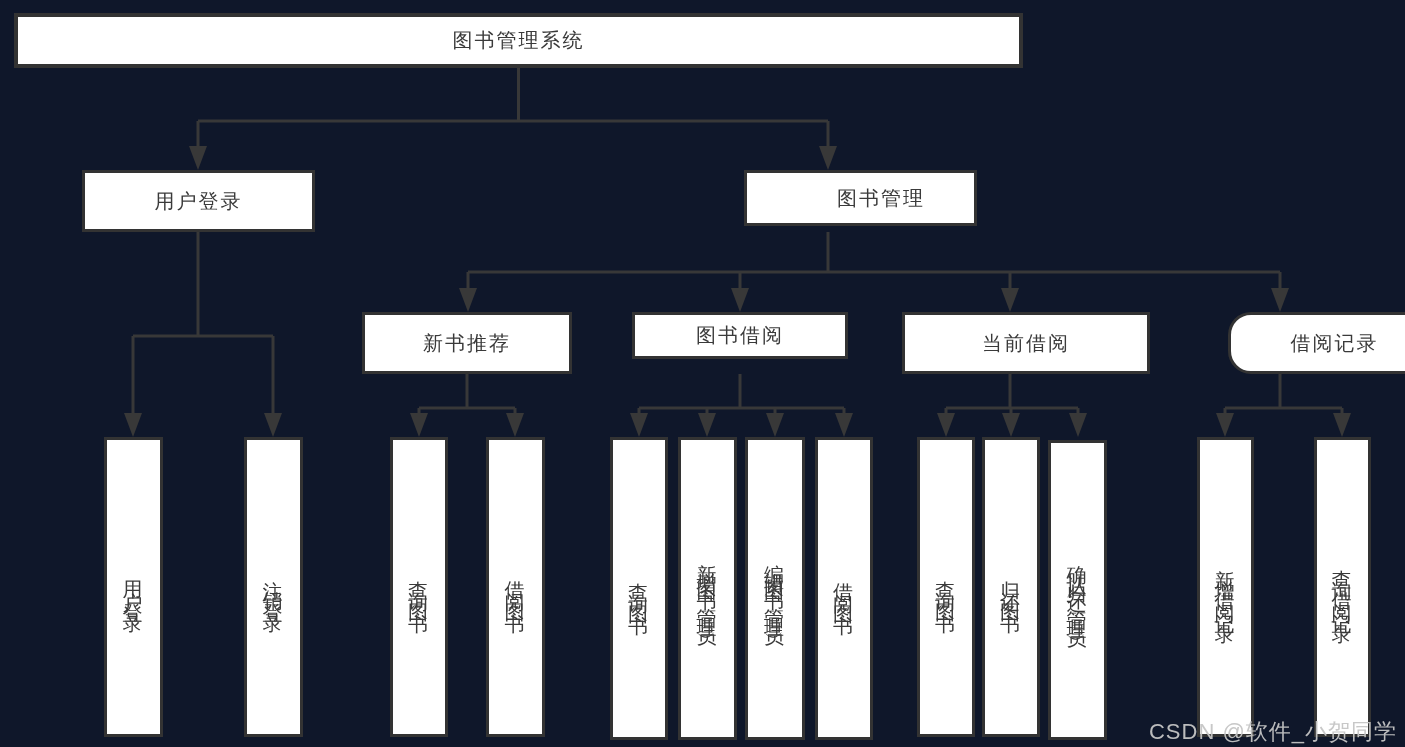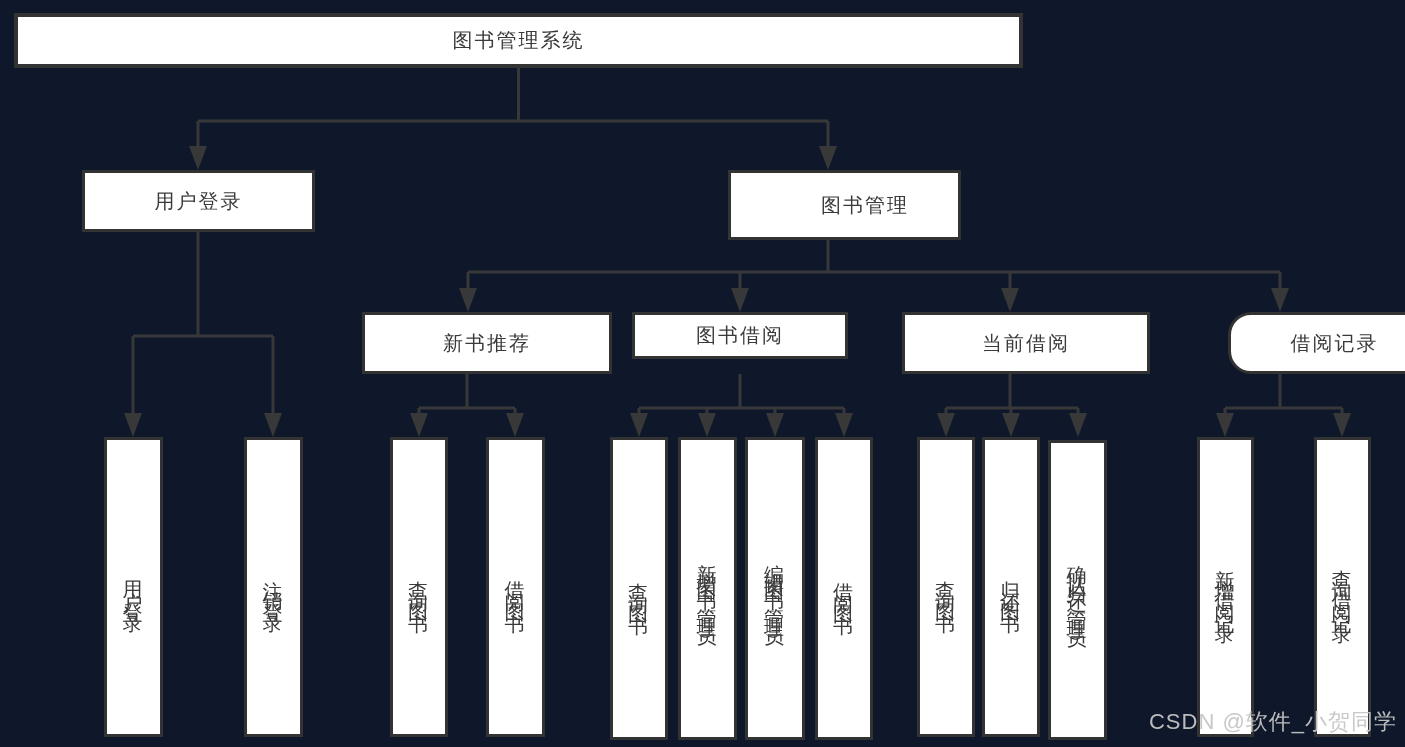--- a/index.html
+++ b/index.html
@@ -41,21 +41,21 @@
     color: #3a3a3a;
     font-size: 20px;
     writing-mode: vertical-rl;
     text-orientation: mixed;
     letter-spacing: 11px;
     z-index: 2;
   }
   .watermark {
     position: absolute;
     right: 8px;
-    bottom: 10px;
+    bottom: 0;
     font-size: 22px;
     color: rgba(197, 197, 197, 0.95);
     letter-spacing: 1px;
     z-index: 3;
     pointer-events: none;
   }
 </style>
 </head>
 <body>
 
@@ -126,23 +126,23 @@
       <polygon points="1002,413 1020,413 1011,437"></polygon>
       <polygon points="1069,413 1087,413 1078,437"></polygon>
       <polygon points="1216,413 1234,413 1225,437"></polygon>
       <polygon points="1333,413 1351,413 1342,437"></polygon>
     </g>
   </svg>
 
   <div class="node" style="left:14px; top:13px; width:1009px; height:55px; border-width:4px;">图书管理系统</div>
 
   <div class="node" style="left:82px; top:170px; width:233px; height:62px;">用户登录</div>
-  <div class="node" style="left:728px; top:170px; width:233px; height:70px;padding-left:41px;">图书管理</div>
+  <div class="node" style="left:744px; top:170px; width:233px; height:56px;padding-left:41px;">图书管理</div>
 
-  <div class="node" style="left:362px; top:312px; width:250px; height:62px;">新书推荐</div>
+  <div class="node" style="left:362px; top:312px; width:210px; height:62px;">新书推荐</div>
   <div class="node" style="left:632px; top:312px; width:216px; height:47px;">图书借阅</div>
   <div class="node" style="left:902px; top:312px; width:248px; height:62px;">当前借阅</div>
   <div class="node" style="left:1228px; top:312px; width:213px; height:62px;border-radius:23px;">借阅记录</div>
 
   <div class="vnode" style="left:104px; top:437px; width:59px; height:300px;">用户登录</div>
   <div class="vnode" style="left:244px; top:437px; width:59px; height:300px;">注销登录</div>
 
   <div class="vnode" style="left:390px; top:437px; width:58px; height:300px;">查询图书</div>
   <div class="vnode" style="left:486px; top:437px; width:59px; height:300px;">借阅图书</div>
 

